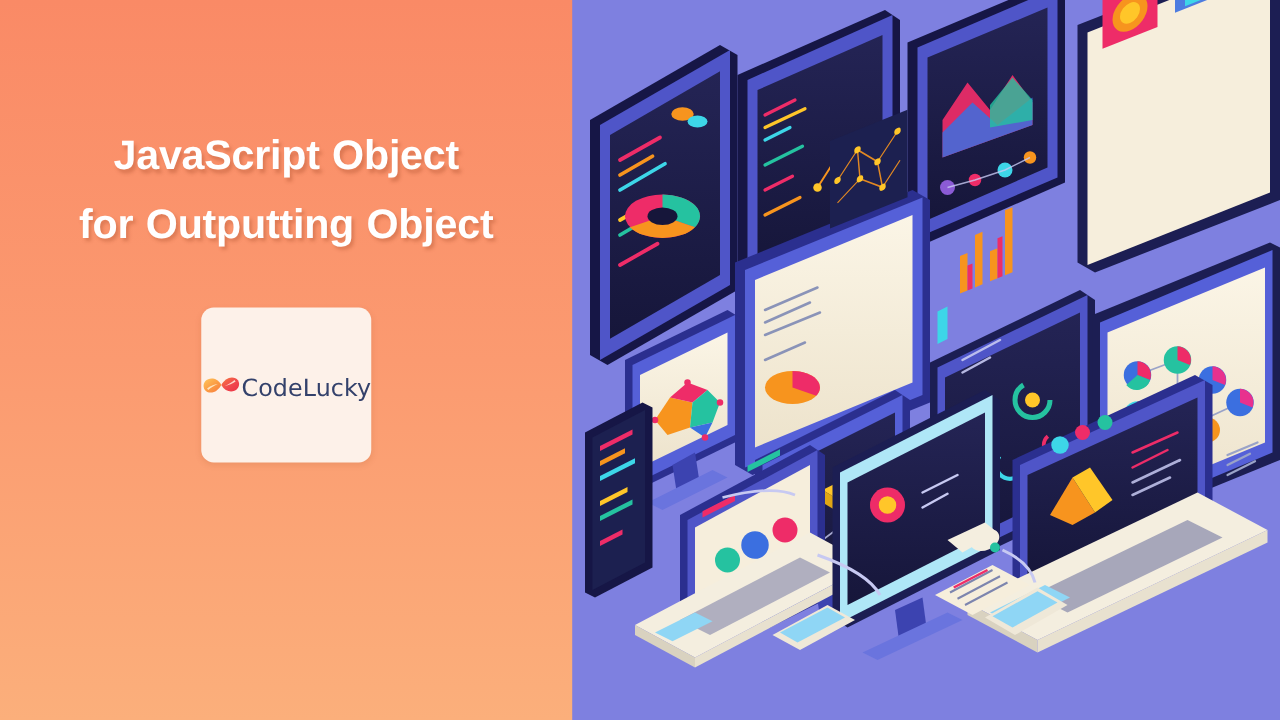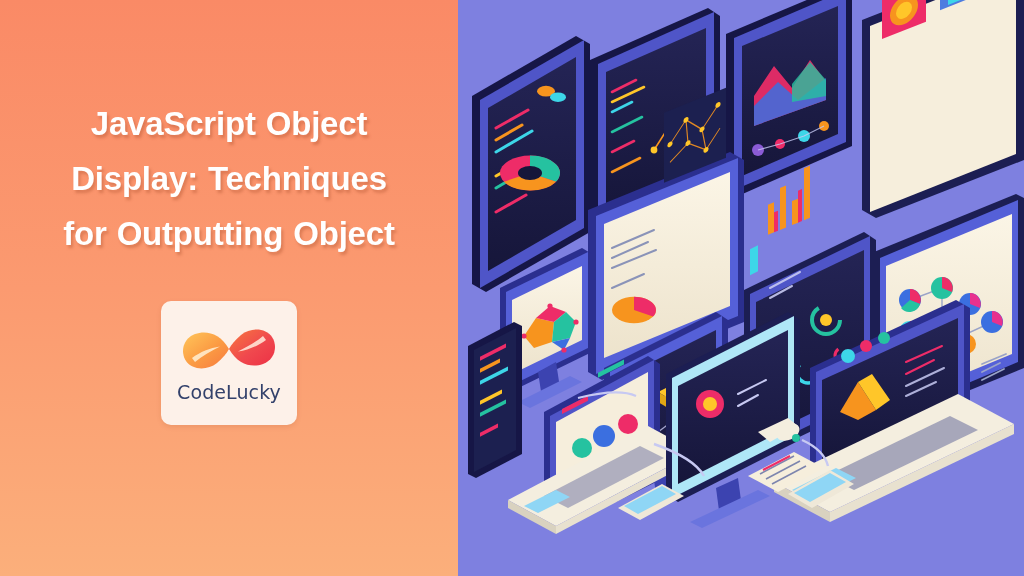--- a/index.html
+++ b/index.html
@@ -38,21 +38,21 @@
     letter-spacing:-0.2px;
     text-shadow:2px 3px 3px rgba(150,60,25,0.30);
     word-spacing:1px;
   }
   .logo-card {
     margin-top:40px;
     width:136px; height:124px;
     background:#fdf1e9;
     border-radius:10px;
     display:flex;
-    flex-direction:column;
+    flex-direction:row;
     align-items:center;
     justify-content:center;
     box-shadow:0 2px 5px rgba(140,60,25,0.13);
   }
   .logo-mark { width:104px; height:52px; display:block; }
   .logo-word {
     margin-top:6px;
     font-size:19px;
     color:#33416b;
     letter-spacing:0.1px;
@@ -71,21 +71,20 @@
 </style>
 </head>
 <body>
 
 <div class="banner">
 
   <div class="left-panel">
 
     <div class="title">
       <div>JavaScript Object</div>
-      <div>Display: Techniques</div>
       <div>for Outputting Object</div>
     </div>
 
     <div class="logo-card">
       <svg class="logo-mark" viewBox="0 0 208 104">
         <defs>
           <linearGradient id="gL" x1="0" y1="0" x2="1" y2="1">
             <stop offset="0%" stop-color="#FFC65A"></stop>
             <stop offset="55%" stop-color="#FB9A43"></stop>
             <stop offset="100%" stop-color="#F7793F"></stop>

